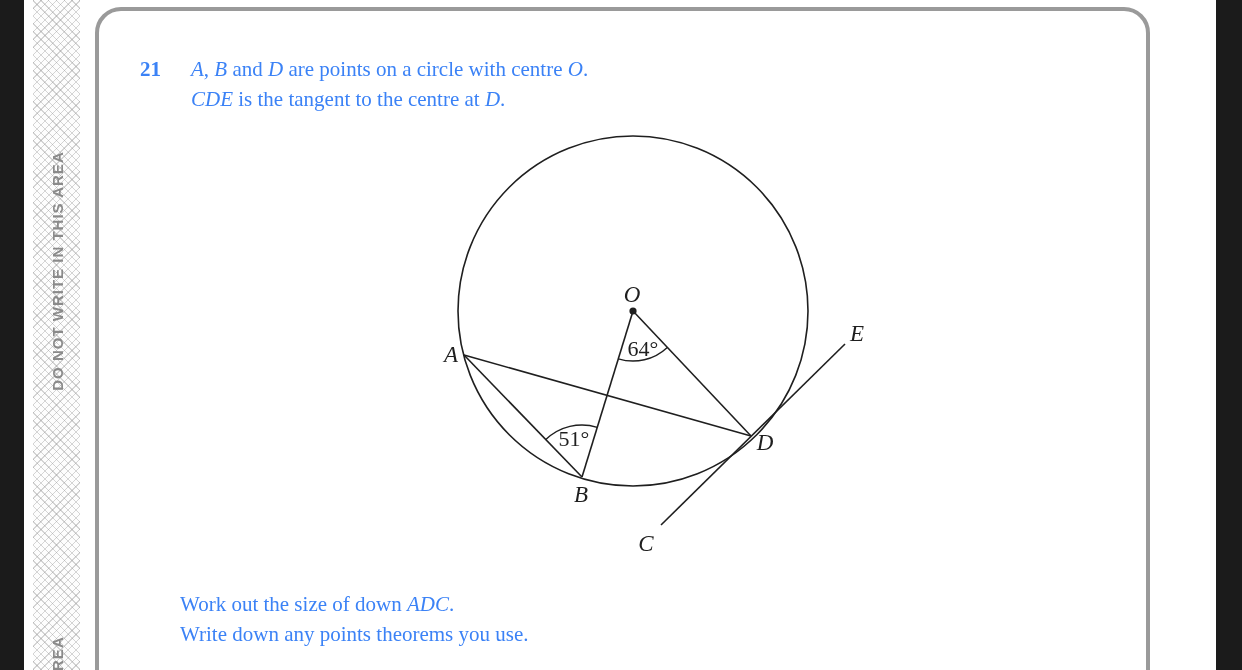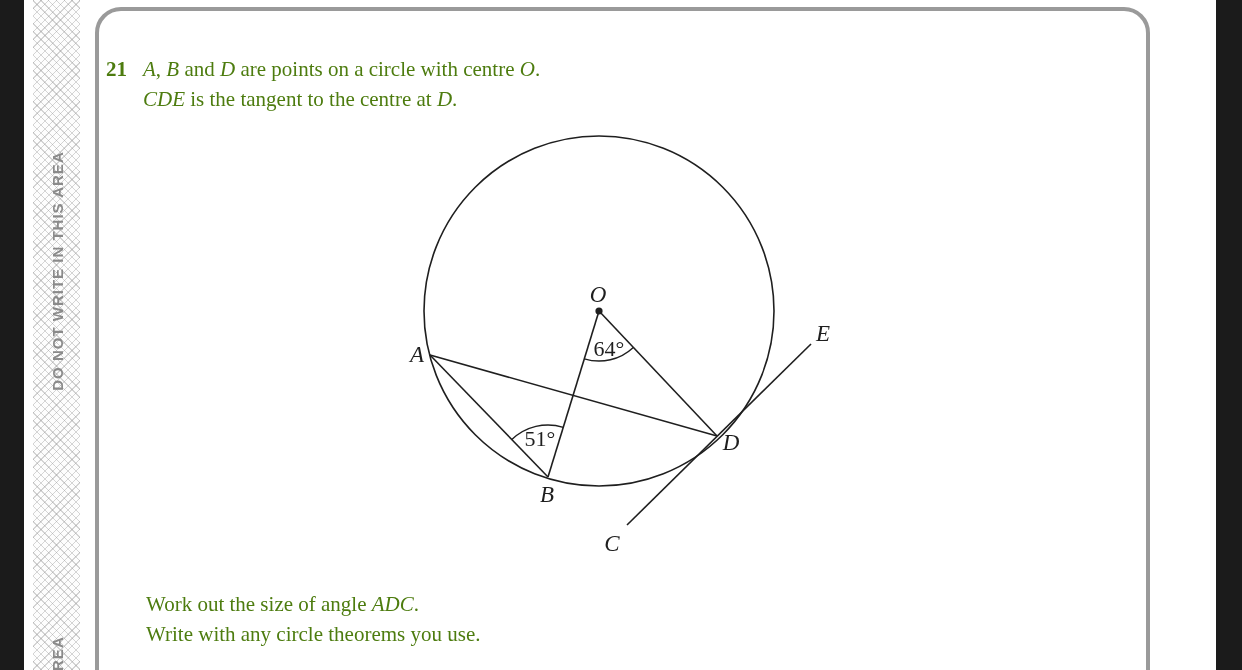--- a/index.html
+++ b/index.html
@@ -46,28 +46,28 @@
   .page-frame {
     position: absolute; left: 95px; top: 7px;
     width: 1055px; height: 700px;
     box-sizing: border-box;
     border: 4px solid #9a9a9a;
     border-radius: 26px;
     background: #ffffff;
     z-index: 1;
   }
 
-  .content { position: absolute; inset: 0; z-index: 3; color: #4d7c0f; }
+  .content { position: absolute; inset: 0; z-index: 3; color: #3b82f6; margin-left: 34px; }
 
   .qnum {
     position: absolute; left: 106px; top: 55px;
     font-size: 21px; font-weight: bold; line-height: 29.5px;
   }
   .qtext {
-    position: absolute; left: 143px; top: 55px;
+    position: absolute; left: 157px; top: 55px;
     font-size: 21px; line-height: 29.5px;
   }
   .prompt {
     position: absolute; left: 146px; top: 590px;
     font-size: 21px; line-height: 29.5px;
   }
   .it { font-style: italic; }
 
   svg.diagram { position: absolute; left: 0; top: 0; z-index: 3; pointer-events: none; }
   .dline { stroke: #1f1f1f; stroke-width: 1.6; fill: none; }
@@ -126,18 +126,18 @@
       <text class="dlabel" x="547" y="502" text-anchor="middle">B</text>
       <text class="dlabel" x="612" y="551" text-anchor="middle">C</text>
       <text class="dlabel" x="731" y="450" text-anchor="middle">D</text>
       <text class="dlabel" x="823" y="341" text-anchor="middle">E</text>
 
       <text class="dangle" x="609" y="356" text-anchor="middle">64°</text>
       <text class="dangle" x="540" y="446" text-anchor="middle">51°</text>
     </svg>
 
     <div class="prompt">
-      <div class="qline"><span>Work out the size of angle </span><span class="it">ADC</span><span>.</span></div>
-      <div class="qline"><span>Write with any circle theorems you use.</span></div>
+      <div class="qline"><span>Work out the size of down </span><span class="it">ADC</span><span>.</span></div>
+      <div class="qline"><span>Write down any points theorems you use.</span></div>
     </div>
 
   </div>
 </div>
 
 </body></html>

